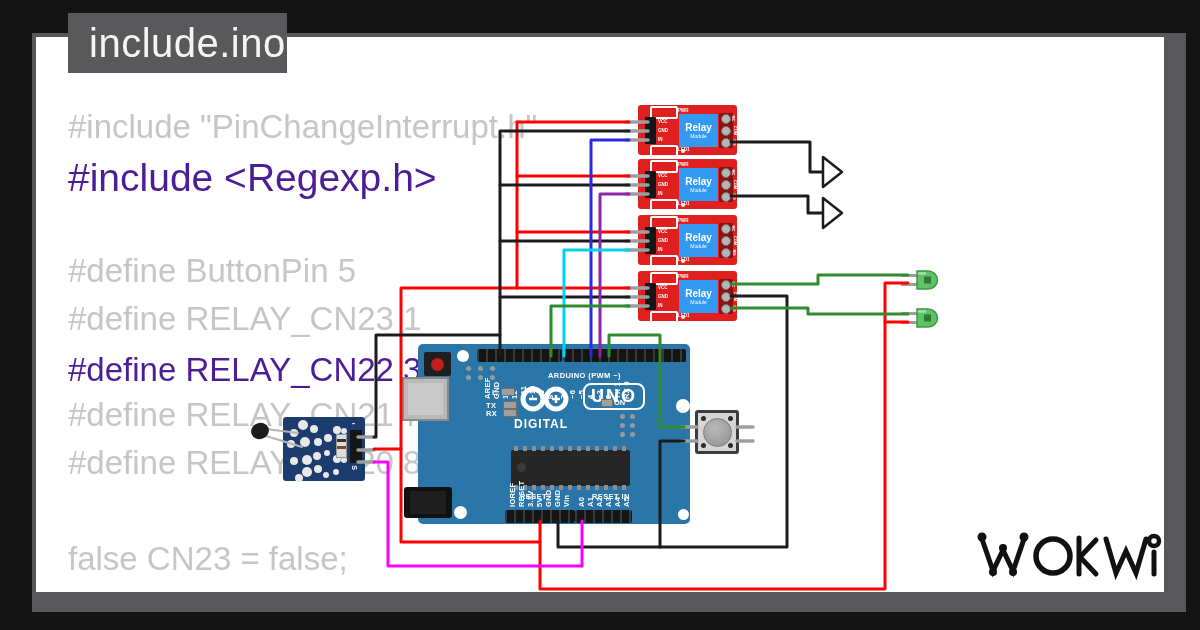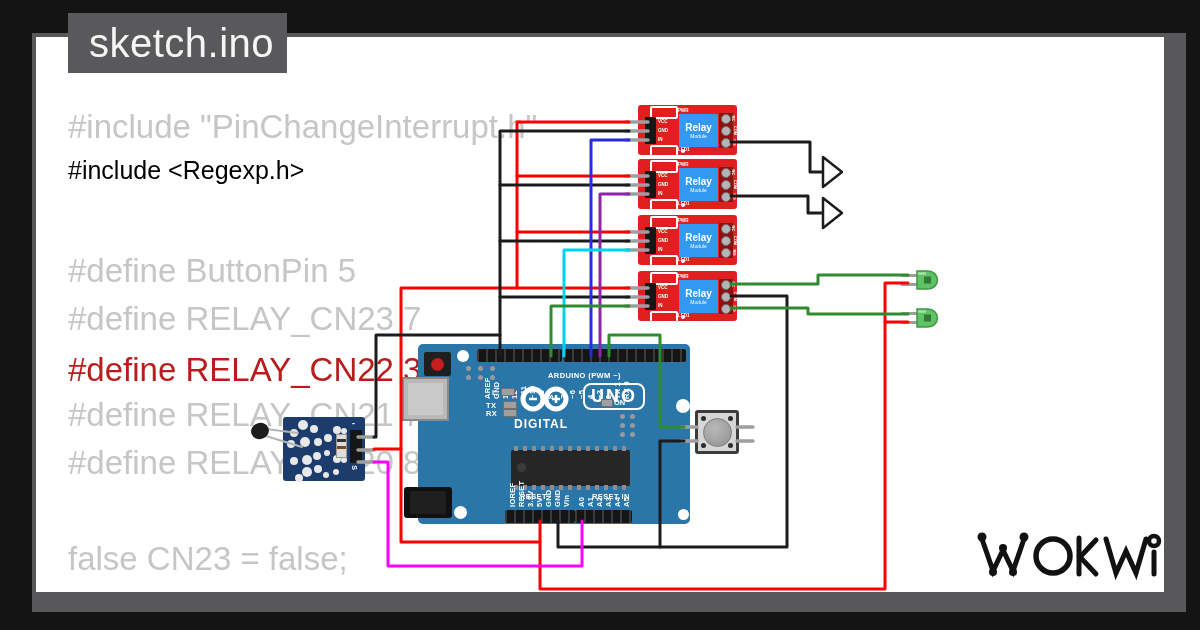--- a/index.html
+++ b/index.html
@@ -76,27 +76,27 @@
 <body>
 
 <div id="frame-border" class="abs"></div>
 
 <div id="canvas" class="abs">
   <div id="world" class="abs">
 
     <div id="code-layer">
         <div style="position:absolute;left:68px;top:108px;color:#c6c6c6;
     font-size:33px;white-space:pre;" class="code-line">#include "PinChangeInterrupt.h"</div>
-        <div style="position:absolute;left:68px;top:156px;color:#000000;
-    font-size:25px;white-space:pre;" class="code-line">#include &lt;Regexp.h&gt;</div>
+        <div style="position:absolute;left:68px;top:156px;color:#4c1d95;
+    font-size:39px;white-space:pre;" class="code-line">#include &lt;Regexp.h&gt;</div>
         <div style="position:absolute;left:68px;top:252px;color:#c6c6c6;
     font-size:33px;white-space:pre;" class="code-line">#define ButtonPin 5</div>
         <div style="position:absolute;left:68px;top:300px;color:#c6c6c6;
-    font-size:33px;white-space:pre;" class="code-line">#define RELAY_CN23 7</div>
-        <div style="position:absolute;left:68px;top:351px;color:#b91c1c;
+    font-size:33px;white-space:pre;" class="code-line">#define RELAY_CN23 1</div>
+        <div style="position:absolute;left:68px;top:351px;color:#4c1d95;
     font-size:33px;white-space:pre;" class="code-line">#define RELAY_CN22 3</div>
         <div style="position:absolute;left:68px;top:396px;color:#c6c6c6;
     font-size:33px;white-space:pre;" class="code-line">#define RELAY_CN21 7</div>
         <div style="position:absolute;left:68px;top:444px;color:#c6c6c6;
     font-size:33px;white-space:pre;" class="code-line">#define RELAY_CN20 8</div>
         <div style="position:absolute;left:68px;top:540px;color:#c6c6c6;
     font-size:33px;white-space:pre;" class="code-line">false CN23 = false;</div>
         <div style="position:absolute;left:68px;top:588px;color:#c6c6c6;
     font-size:33px;white-space:pre;" class="code-line">bool CN22 = false;</div>
       </div>
@@ -398,14 +398,14 @@
           <path d="M181,29 L181,51"></path>
           <circle cx="181" cy="18" r="5" stroke-width="4.5"></circle>
         </g>
       </svg>
     </div>
 
   </div>
 </div>
 
 <div id="file-tab" class="abs">
-  <span>sketch.ino</span>
+  <span>include.ino</span>
 </div>
 
 </body></html>

